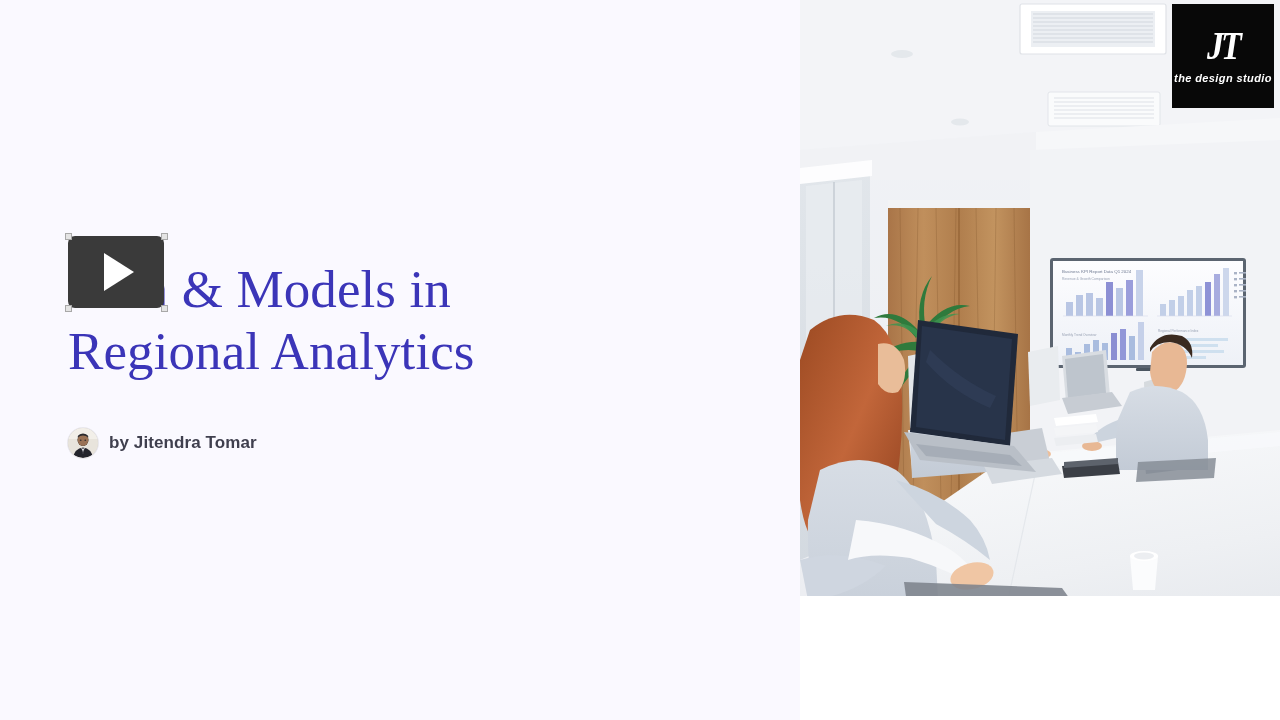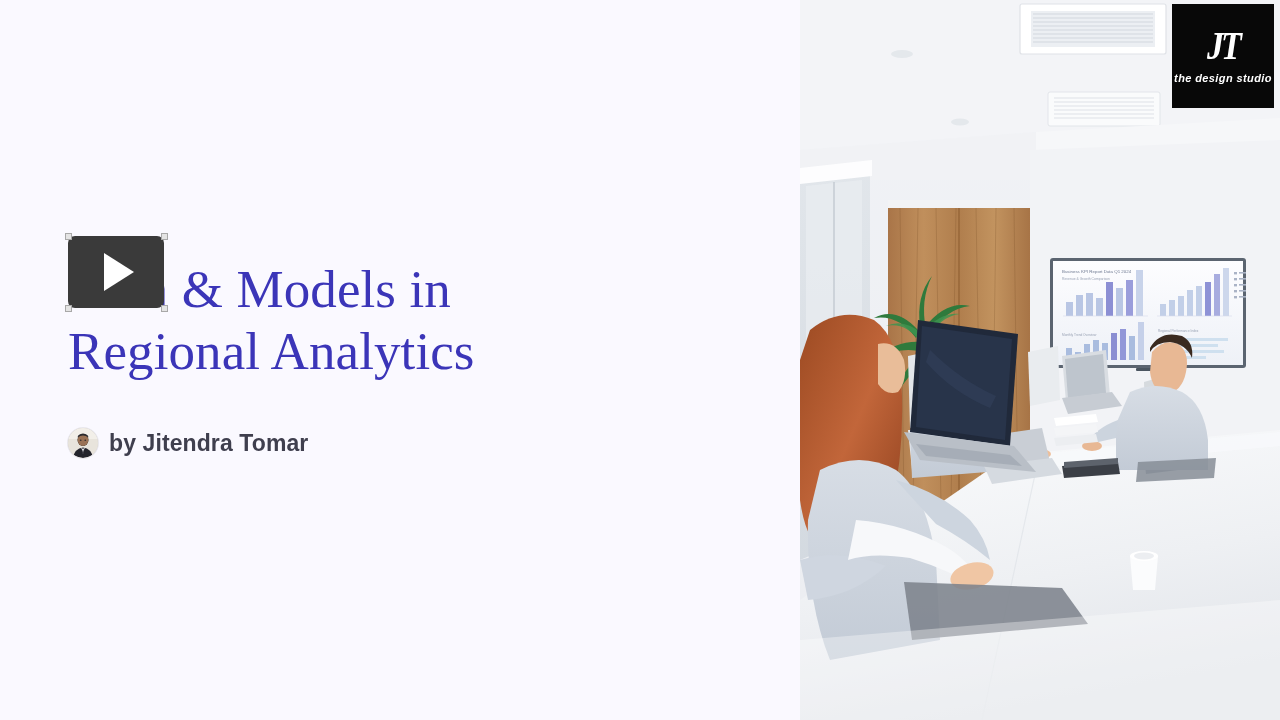--- a/index.html
+++ b/index.html
@@ -49,21 +49,21 @@
     border-radius: 50%;
     overflow: hidden;
     flex: 0 0 30px;
     background: #d9d5cc;
     position: relative;
     box-shadow: 0 0 0 1px rgba(0,0,0,0.07);
   }
   .avatar svg { display: block; width: 100%; height: 100%; }
   .byline-name {
     font-family: "Liberation Sans", sans-serif;
-    font-size: 23px;
+    font-size: 17px;
     font-weight: 700;
     color: #3f3f4e;
     letter-spacing: 0.1px;
   }
 
   
   .video-placeholder {
     position: absolute;
     left: 68px; top: 236px;
     width: 96px; height: 72px;
@@ -89,21 +89,21 @@
     z-index: 7;
   }
   .handle.tl { left: 65px;  top: 233px; }
   .handle.tr { left: 161px; top: 233px; }
   .handle.bl { left: 65px;  top: 305px; }
   .handle.br { left: 161px; top: 305px; }
 
   
   .photo-panel {
     position: relative;
-    width: 480px; height: 720px;
+    width: 480px; height: 596px;
     flex: 0 0 480px;
     overflow: hidden;
     background: #eef0f3;
     padding-left: 7px;
   }
   .photo-panel svg.scene { position: absolute; inset: 0; width: 480px; height: 720px; }
 
   
   .logo-badge {
     position: absolute;

